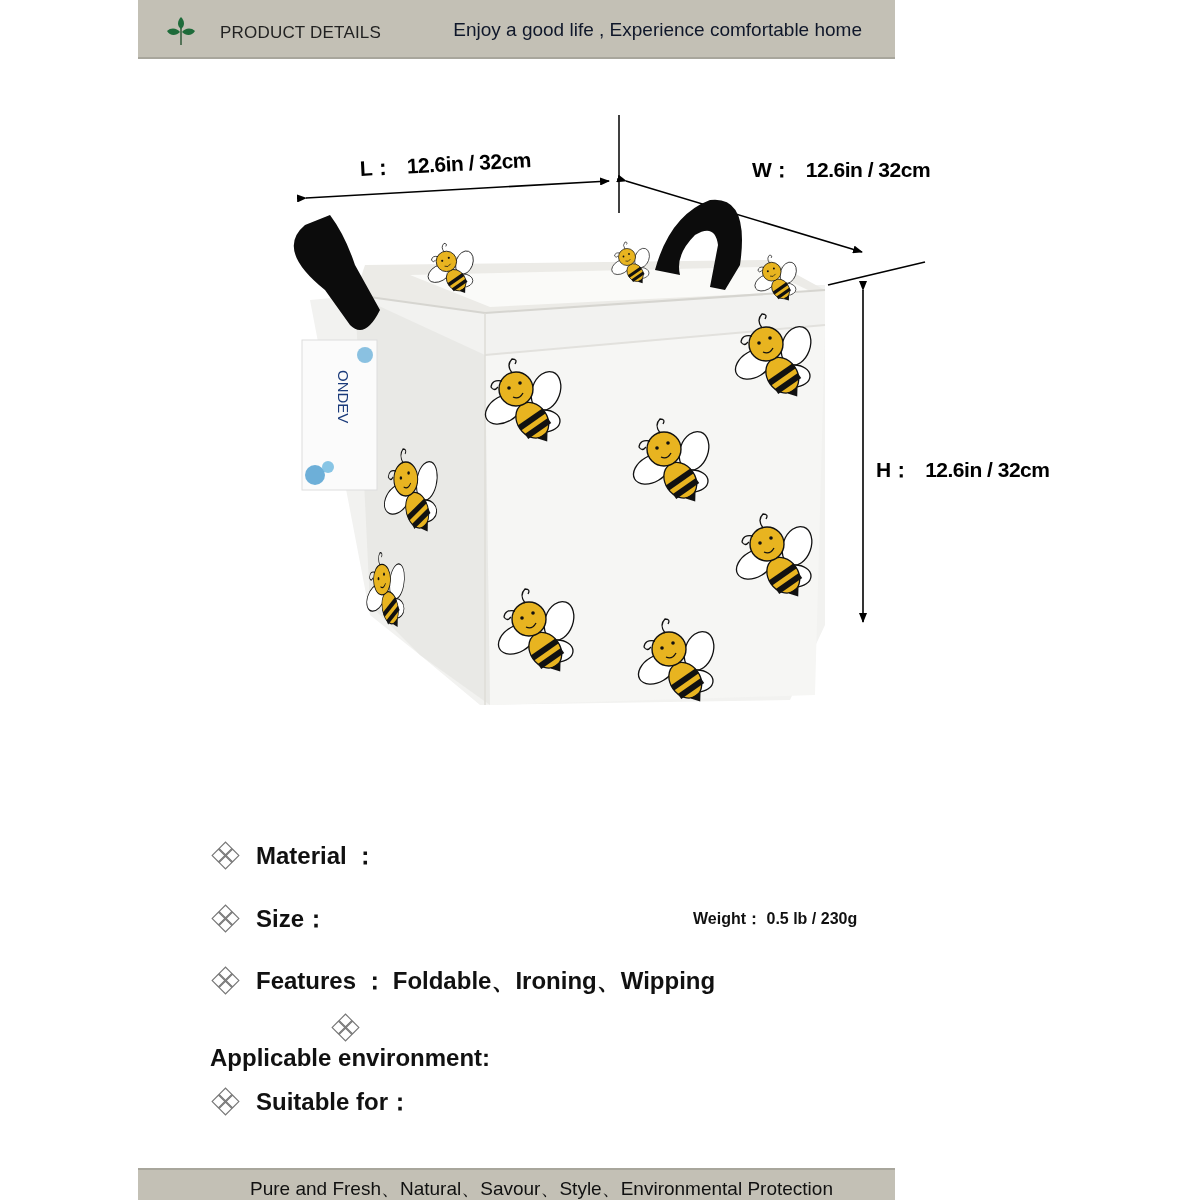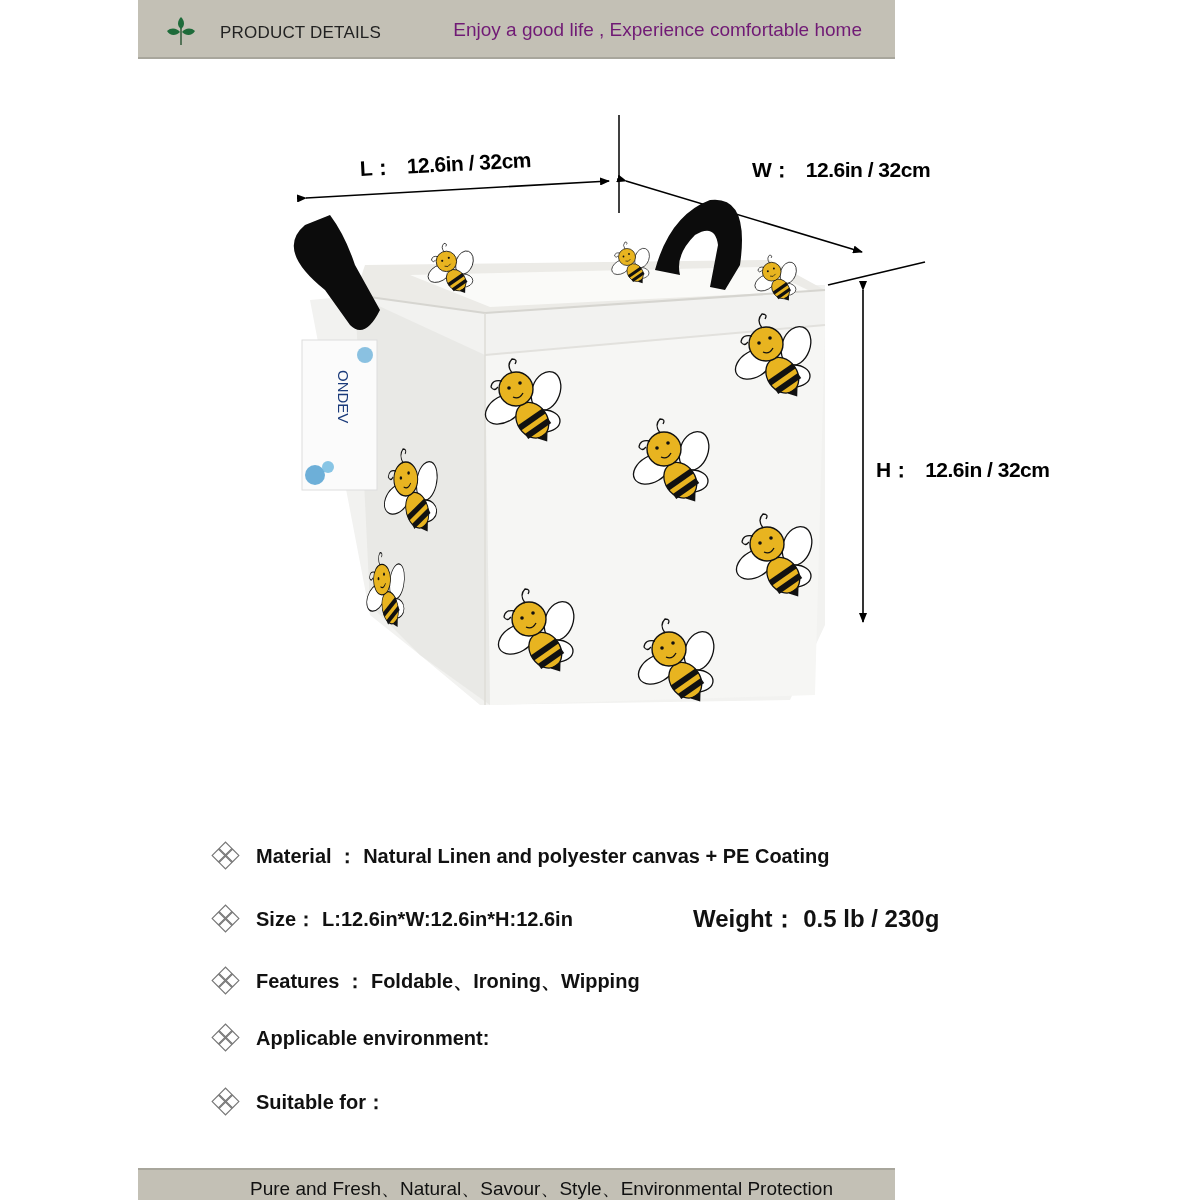--- a/index.html
+++ b/index.html
@@ -5,35 +5,35 @@
   html, body { margin:0; padding:0; background:#ffffff; }
   body { width:1200px; height:1200px; position:relative; overflow:hidden;
          font-family:"Liberation Sans", sans-serif; color:#111; }
 
   .band { position:absolute; left:138px; width:757px; background:#c3c0b5; }
   .band.top { top:0; height:57px; border-bottom:2px solid #a8a69c; }
   .band.bottom { top:1168px; height:32px; border-top:2px solid #a8a69c; }
 
   .leaf-logo { position:absolute; left:28px; top:16px; width:30px; height:30px; }
   .top-left-label { position:absolute; left:82px; top:23px; font-size:17px; color:#222; letter-spacing:0.2px; }
-  .top-right-label { position:absolute; right:33px; top:19px; font-size:19px; color:#701a75; }
+  .top-right-label { position:absolute; right:33px; top:19px; font-size:19px; color:#0f172a; }
   .bottom-label { position:absolute; left:0; right:0; top:6px; text-align:center; font-size:19px; color:#111; padding-left:50px; }
 
   .dim { position:absolute; font-family:"Liberation Sans Narrow","Liberation Sans", sans-serif;
          font-weight:bold; font-size:21px; color:#000; transform-origin:left center; letter-spacing:-0.5px; }
   .dim .lbl { margin-right:14px; }
 
   .product { position:absolute; left:270px; top:195px; width:560px; height:520px; }
 
   .spec-list { position:absolute; left:210px; top:836px; width:900px; }
   .spec { position:absolute; left:0; height:40px; display:flex; align-items:center; white-space:nowrap; }
   .spec .bullet { width:32px; height:32px; margin-right:14px; flex:none; }
-  .spec .txt { font-weight:bold; font-size:20px; color:#111; }
+  .spec .txt { font-weight:bold; font-size:24px; color:#111; }
   .spec .key { margin-right:6px; }
-  .spec .extra { position:absolute; left:483px; font-weight:bold; font-size:24px; }
+  .spec .extra { position:absolute; left:483px; font-weight:bold; font-size:16px; }
 </style>
 </head>
 <body>
 
 <div class="band top">
   <svg class="leaf-logo" viewBox="0 0 30 30">
     <line x1="15" y1="12" x2="15" y2="29" stroke="#2f5a3a" stroke-width="1.5"></line>
     <path d="M15 1 C19 5 19 10 15 13 C11 10 11 5 15 1 Z" fill="#1e6b3a"></path>
     <path d="M14 16 C10 20 4 20 1 15 C5 11 11 12 14 16 Z" fill="#1e6b3a"></path>
     <path d="M16 16 C20 20 26 20 29 15 C25 11 19 12 16 16 Z" fill="#1e6b3a"></path>
@@ -136,54 +136,52 @@
   <div class="spec" style="top:0;">
     <svg class="bullet" viewBox="0 0 32 32">
       <g fill="none" stroke="#777" stroke-width="1.1">
         <rect x="11" y="4" width="9" height="9" transform="rotate(45 15.5 8.5)"></rect>
         <rect x="4" y="11" width="9" height="9" transform="rotate(45 8.5 15.5)"></rect>
         <rect x="18" y="11" width="9" height="9" transform="rotate(45 22.5 15.5)"></rect>
         <rect x="11" y="18" width="9" height="9" transform="rotate(45 15.5 22.5)"></rect>
       </g>
     </svg>
     <span class="txt key">Material ：</span>
-    <span class="txt">Natural Linen and polyester canvas + PE Coating</span>
   </div>
 
   <div class="spec" style="top:63px;width:900px;">
     <svg class="bullet" viewBox="0 0 32 32">
       <g fill="none" stroke="#777" stroke-width="1.1">
         <rect x="11" y="4" width="9" height="9" transform="rotate(45 15.5 8.5)"></rect>
         <rect x="4" y="11" width="9" height="9" transform="rotate(45 8.5 15.5)"></rect>
         <rect x="18" y="11" width="9" height="9" transform="rotate(45 22.5 15.5)"></rect>
         <rect x="11" y="18" width="9" height="9" transform="rotate(45 15.5 22.5)"></rect>
       </g>
     </svg>
     <span class="txt key">Size：</span>
-    <span class="txt">L:12.6in*W:12.6in*H:12.6in</span>
     <span class="extra">
       <span>Weight：</span>
       <span>0.5 lb / 230g</span>
     </span>
   </div>
 
   <div class="spec" style="top:125px;">
     <svg class="bullet" viewBox="0 0 32 32">
       <g fill="none" stroke="#777" stroke-width="1.1">
         <rect x="11" y="4" width="9" height="9" transform="rotate(45 15.5 8.5)"></rect>
         <rect x="4" y="11" width="9" height="9" transform="rotate(45 8.5 15.5)"></rect>
         <rect x="18" y="11" width="9" height="9" transform="rotate(45 22.5 15.5)"></rect>
         <rect x="11" y="18" width="9" height="9" transform="rotate(45 15.5 22.5)"></rect>
       </g>
     </svg>
     <span class="txt key">Features ：</span>
     <span class="txt">Foldable、Ironing、Wipping</span>
   </div>
 
-  <div class="spec" style="top:182px;">
+  <div class="spec" style="top:176px;flex-direction:column;">
     <svg class="bullet" viewBox="0 0 32 32">
       <g fill="none" stroke="#777" stroke-width="1.1">
         <rect x="11" y="4" width="9" height="9" transform="rotate(45 15.5 8.5)"></rect>
         <rect x="4" y="11" width="9" height="9" transform="rotate(45 8.5 15.5)"></rect>
         <rect x="18" y="11" width="9" height="9" transform="rotate(45 22.5 15.5)"></rect>
         <rect x="11" y="18" width="9" height="9" transform="rotate(45 15.5 22.5)"></rect>
       </g>
     </svg>
     <span class="txt key">Applicable environment:</span>
   </div>

